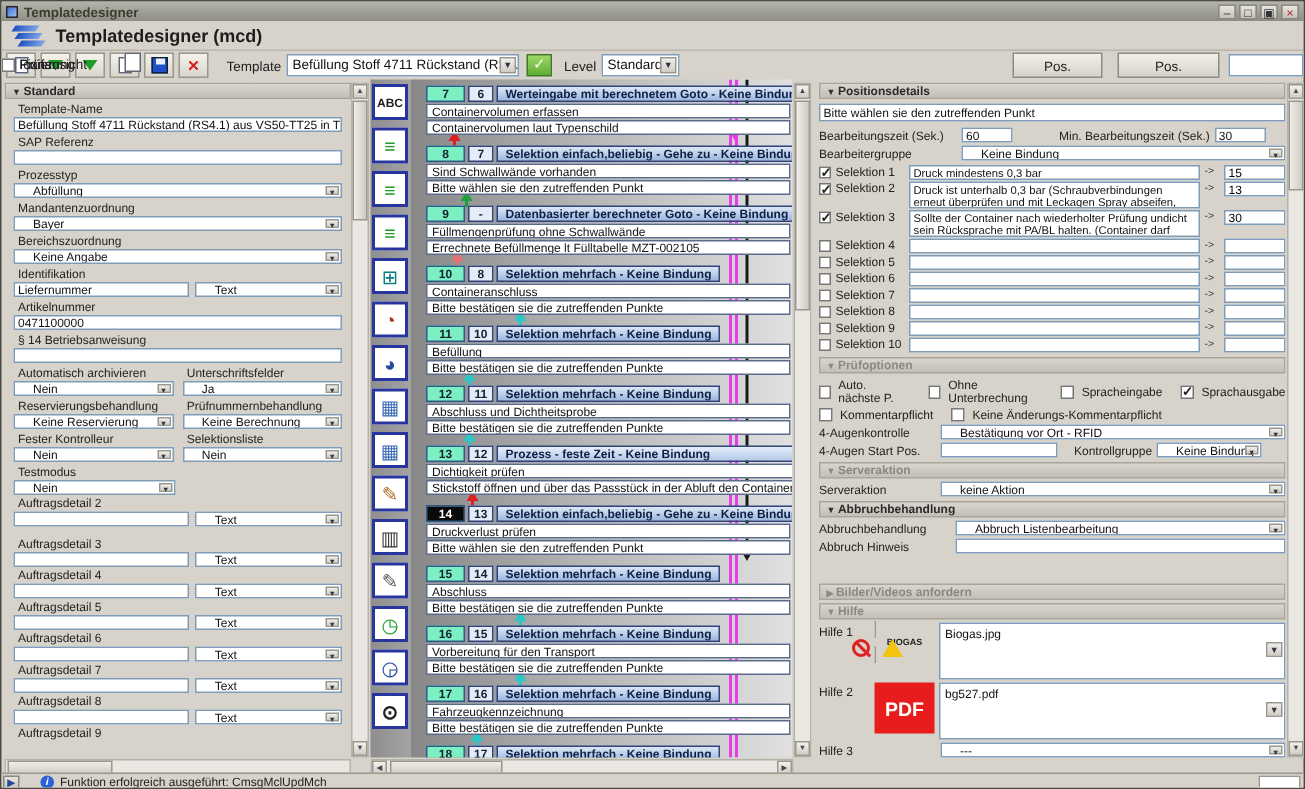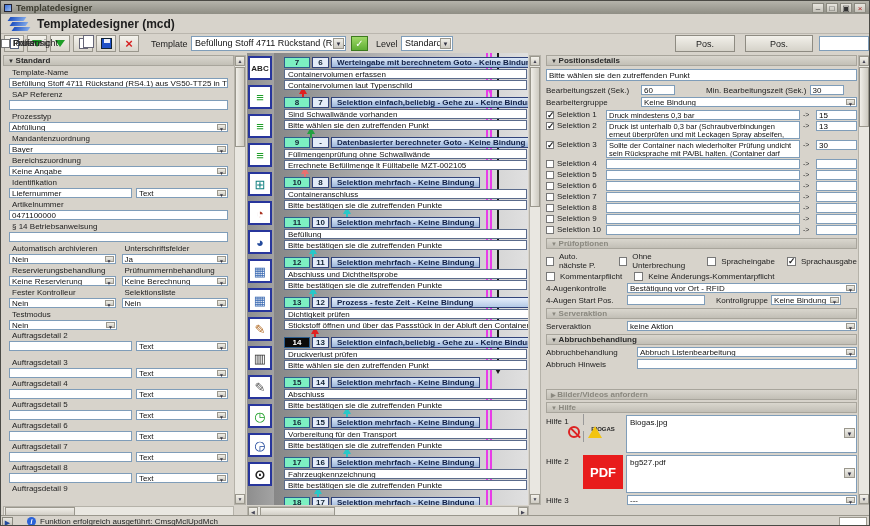--- a/index.html
+++ b/index.html
@@ -38,21 +38,21 @@
   .pbtn{position:absolute;top:1px;height:17px;background:linear-gradient(#f2f0ea,#d5d2c9);border:1px solid #8e8b82;font-size:9px;color:#222;text-align:center;line-height:15px;}
   .posinput{position:absolute;left:818px;top:2px;width:50px;height:15px;background:#fff;border:1px solid #7f9db9;}
   
   .sechdr{height:11px;background:linear-gradient(#d9d6ce,#c2bfb6);border:1px solid #a8a59c;font-size:8px;font-weight:bold;color:#2b2b2b;line-height:10px;padding-left:4px;}
   .sechdr::before{content:"▼ ";font-size:6px;color:#333;}
   .sechdr.collapsed::before{content:"▶ ";}
   .sechdr.dim{color:#8a887f;}
   .sechdr.dim::before{color:#8a887f;}
   .flabel{font-size:8px;color:#222;height:8px;line-height:8px;margin:3px 0 1px 6px;white-space:nowrap;}
   .finput{height:10px;background:#fff;border:1px solid #7f9db9;font-size:8px;line-height:9px;padding-left:2px;color:#111;overflow:hidden;white-space:nowrap;}
-  .fcombo{position:relative;height:10px;background:#fff;border:1px solid #7f9db9;font-size:8px;line-height:9px;padding-left:2px;color:#111;overflow:hidden;white-space:nowrap;}
+  .fcombo{position:relative;height:10px;background:#fff;border:1px solid #7f9db9;font-size:8px;line-height:9px;padding-left:12px;color:#111;overflow:hidden;white-space:nowrap;}
   .fcombo .combobtn{width:9px;font-size:5px;line-height:8px;}
   
   .left{position:absolute;left:2px;top:54px;width:231px;height:450px;overflow:hidden;}
   .left .inner{padding:0 3px;}
   .tworow{display:flex;gap:6px;margin:0 3px;}
   .tworow>div{flex:1;}
   .adrow{display:flex;gap:4px;margin:0 3px;}
   .adrow .finput{flex:1.35;}
   .adrow .fcombo{flex:1;}
   

